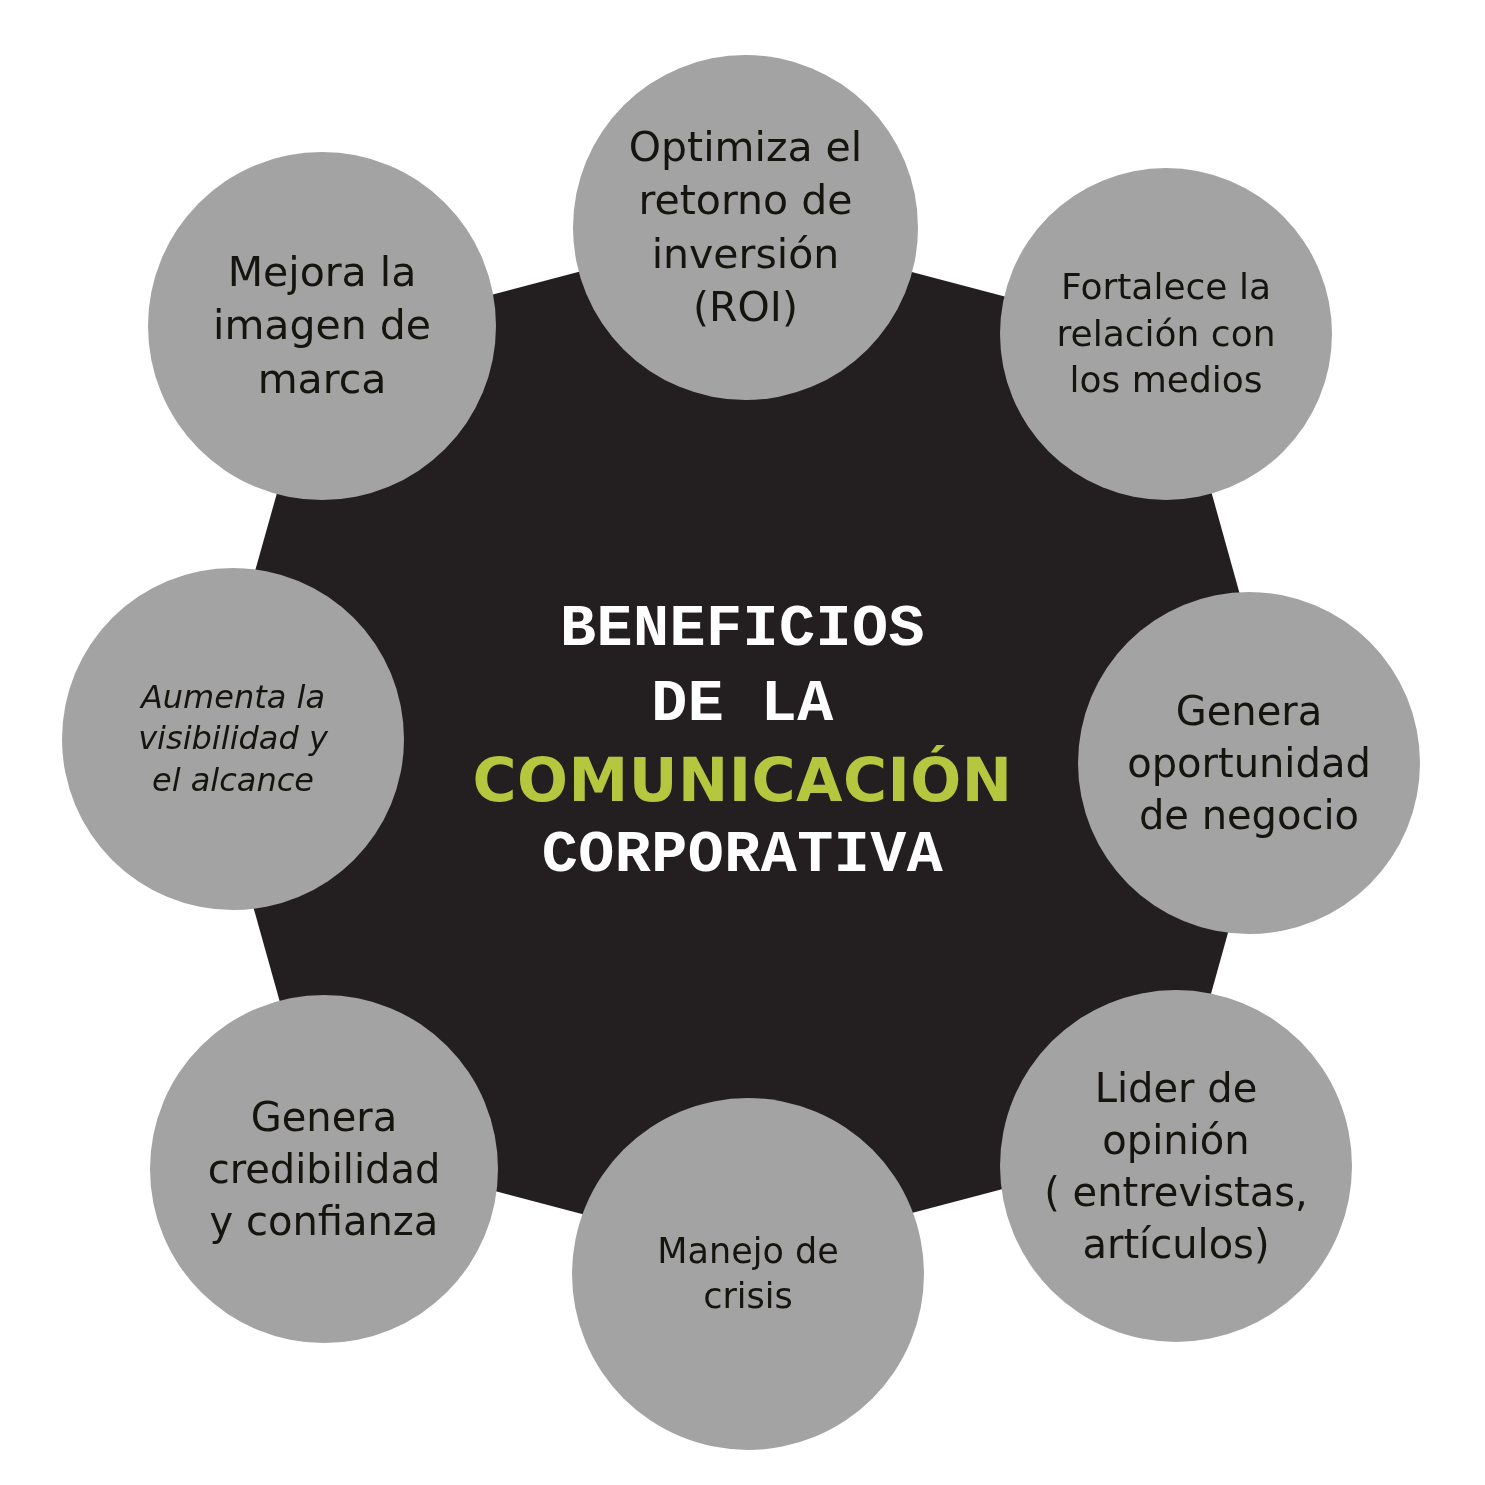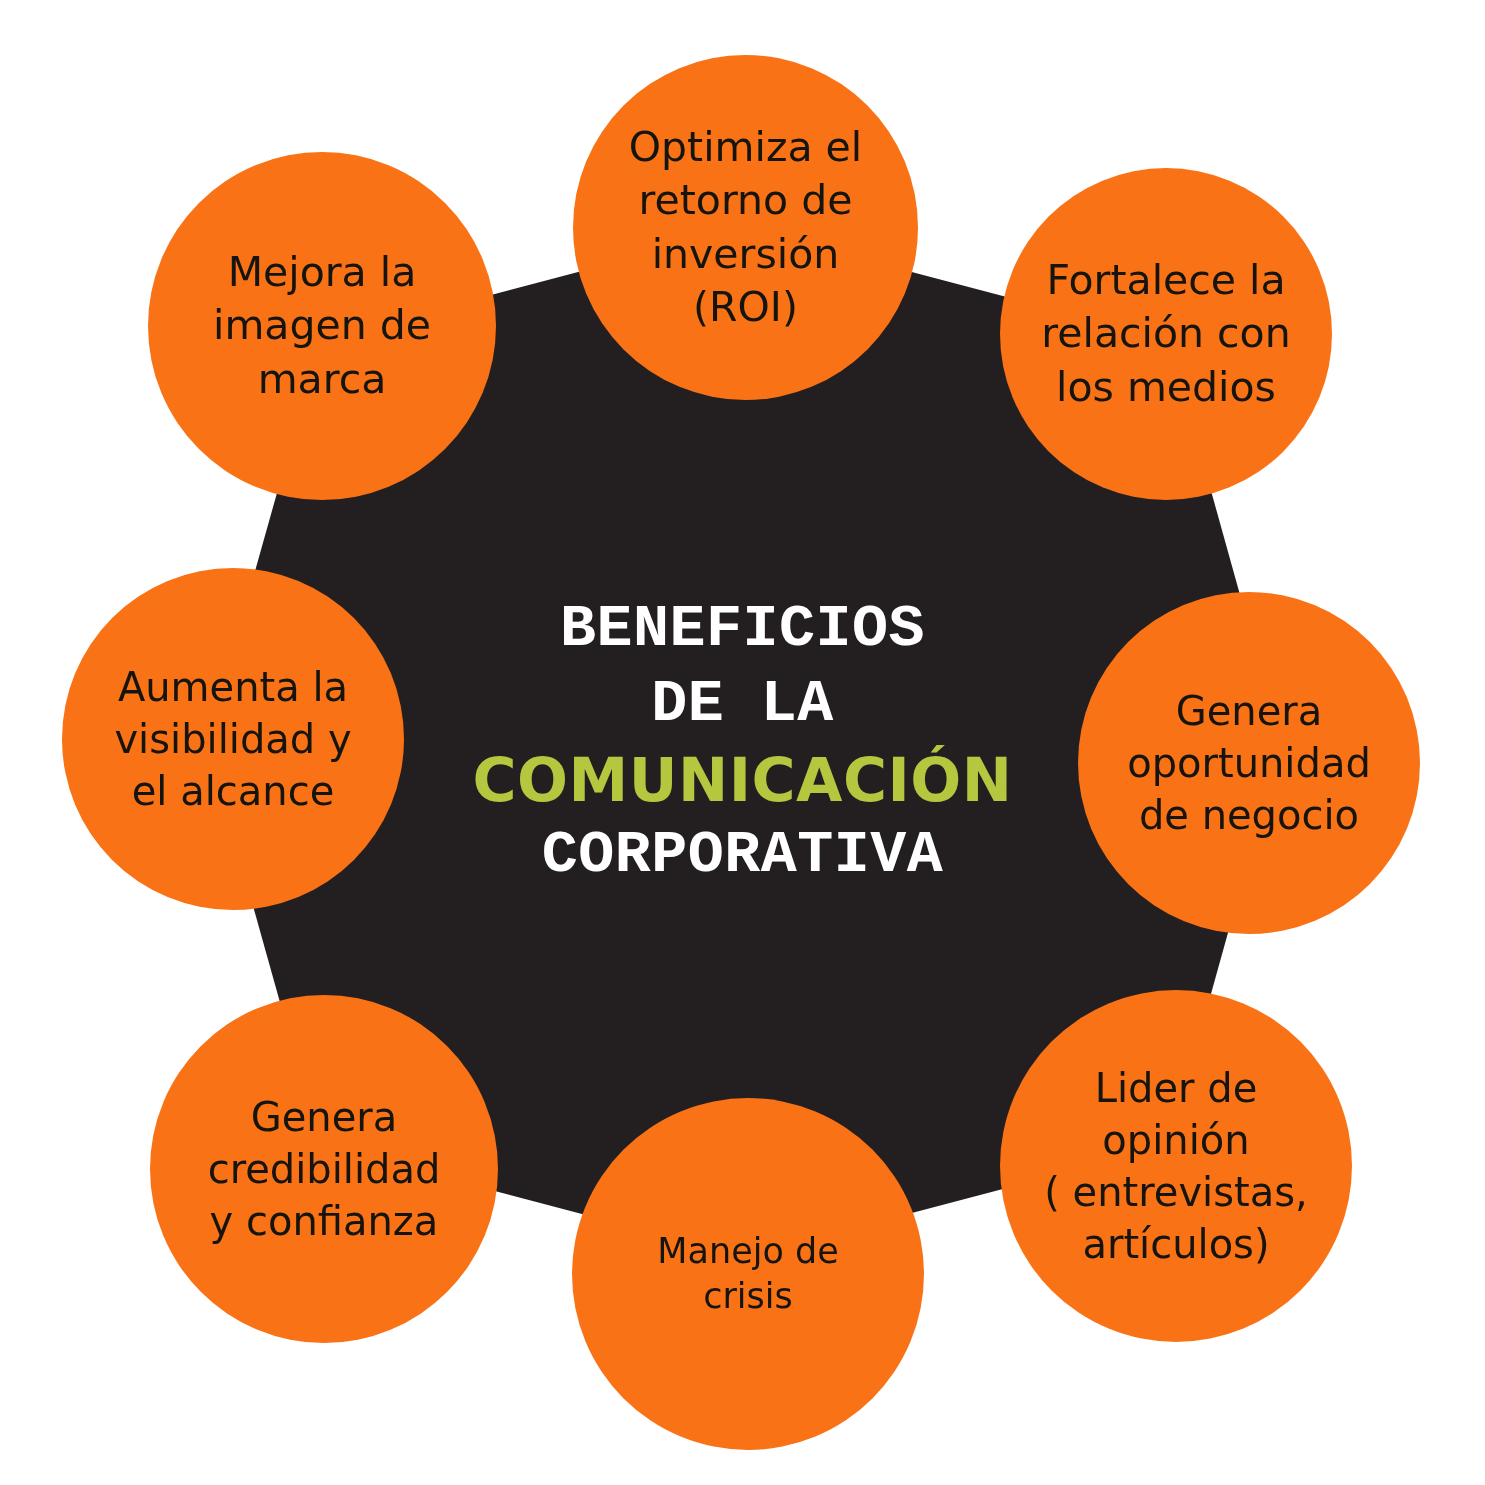--- a/index.html
+++ b/index.html
@@ -49,21 +49,21 @@
     display: block;
     white-space: nowrap;
   }
   #hub-title .tl-white { color: #ffffff; font-family: Liberation Mono, monospace; }
   #hub-title .tl-accent { color: #b5c63f; }
 
   
   .bubble {
     position: absolute;
     border-radius: 50%;
-    background: #f97316;
+    background: #a3a3a3;
     display: flex;
     align-items: center;
     justify-content: center;
     text-align: center;
     z-index: 4;
     box-sizing: border-box;
   }
   .bubble-label {
     color: #16140f;
     font-size: 40px;
@@ -76,26 +76,26 @@
   #bubble-top        { left: 573px;  top: 55px;   width: 345px; height: 345px; }
   #bubble-top-right  { left: 1000px; top: 168px;  width: 332px; height: 332px; }
   #bubble-right      { left: 1078px; top: 592px;  width: 342px; height: 342px; }
   #bubble-bot-right  { left: 1000px; top: 990px;  width: 352px; height: 352px; }
   #bubble-bottom     { left: 572px;  top: 1098px; width: 352px; height: 352px; }
   #bubble-bot-left   { left: 150px;  top: 995px;  width: 348px; height: 348px; }
   #bubble-left       { left: 62px;   top: 568px;  width: 342px; height: 342px; }
   #bubble-top-left   { left: 148px;  top: 152px;  width: 348px; height: 348px; }
 
   #bubble-top .bubble-label       { font-size: 41px; }
-  #bubble-top-right .bubble-label { font-size: 41px; }
+  #bubble-top-right .bubble-label { font-size: 36px; }
   #bubble-right .bubble-label     { font-size: 40px; }
   #bubble-bot-right .bubble-label { font-size: 40px; padding: 0 8px; }
   #bubble-bottom .bubble-label    { font-size: 35px; }
   #bubble-bot-left .bubble-label  { font-size: 40px; padding: 0 8px; }
-  #bubble-left .bubble-label      { font-size: 40px; padding: 0 10px; }
+  #bubble-left .bubble-label      { font-size: 32px; padding: 0 10px; font-style: italic; }
   #bubble-top-left .bubble-label  { font-size: 41px; text-align: center; }
 </style>
 </head>
 <body>
 
 <div id="infographic">
 
   <svg id="hub-shape" viewBox="0 0 1485 1485" width="1485" height="1485" aria-hidden="true">
     <polygon points="745,228 1169,340 1281,742 1169,1145 745,1257 320,1145 207,742 320,340" fill="#231f20"></polygon>
   </svg>

